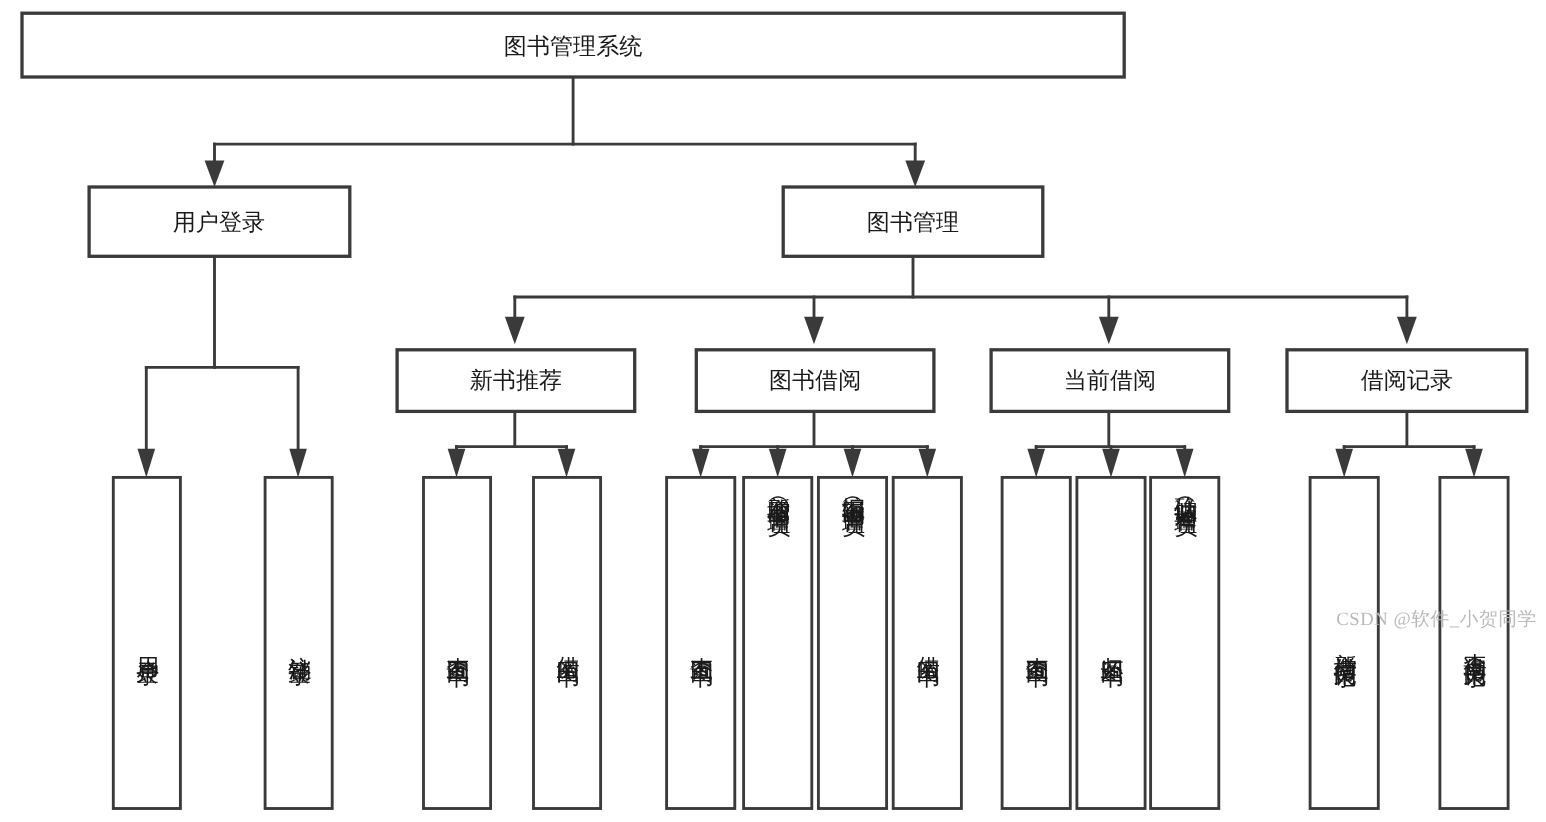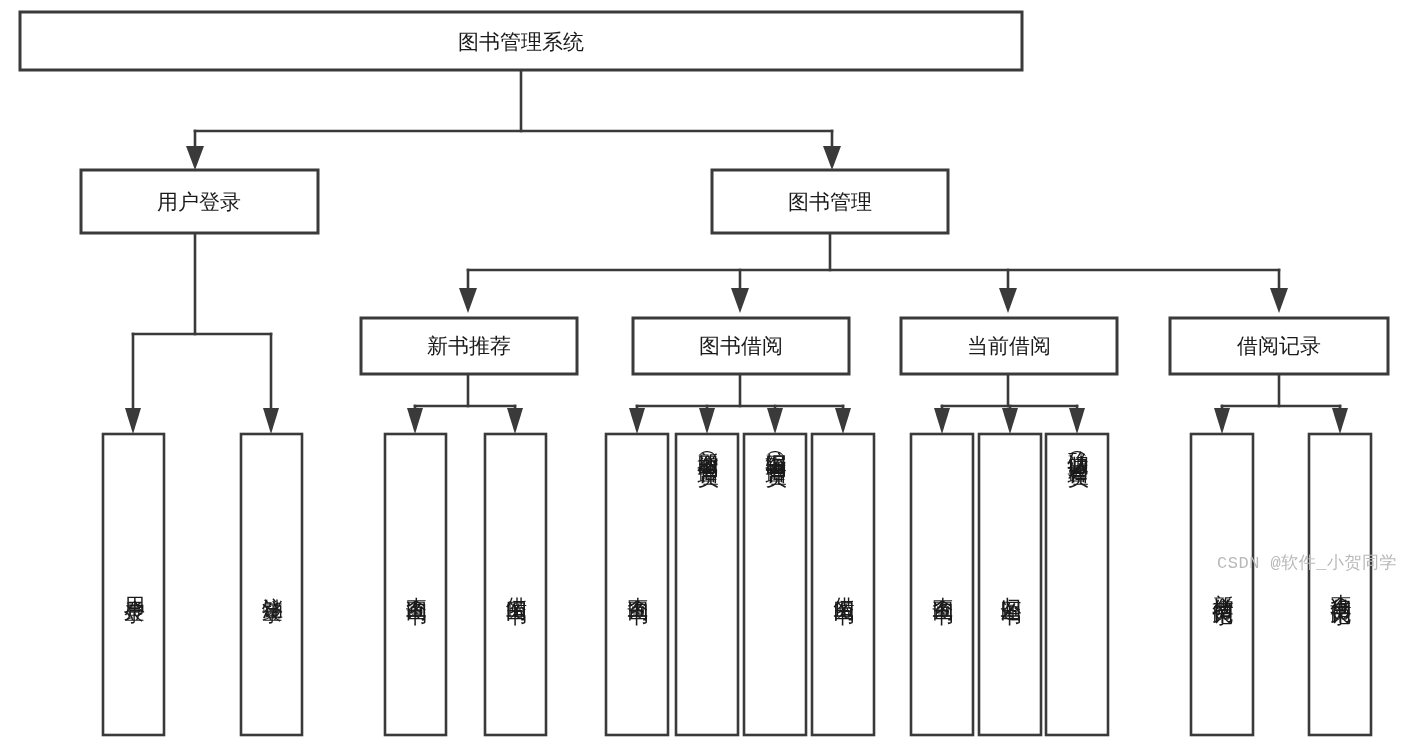--- a/index.html
+++ b/index.html
@@ -68,21 +68,21 @@
     font-size: 21px;
     line-height: 1.14;
     letter-spacing: 2.5px;
     color: #1a1a1a;
     white-space: nowrap;
   }
   #watermark {
     position: absolute;
     right: 8px;
     bottom: 6px;
-    font-family: Liberation Mono, monospace;
+    font-family: Liberation Serif, serif;
     font-size: 17px;
     color: #b9b9b9;
     letter-spacing: 0.5px;
     user-select: none;
   }
 </style>
 </head>
 <body>
 
 <div id="diagram-root">

